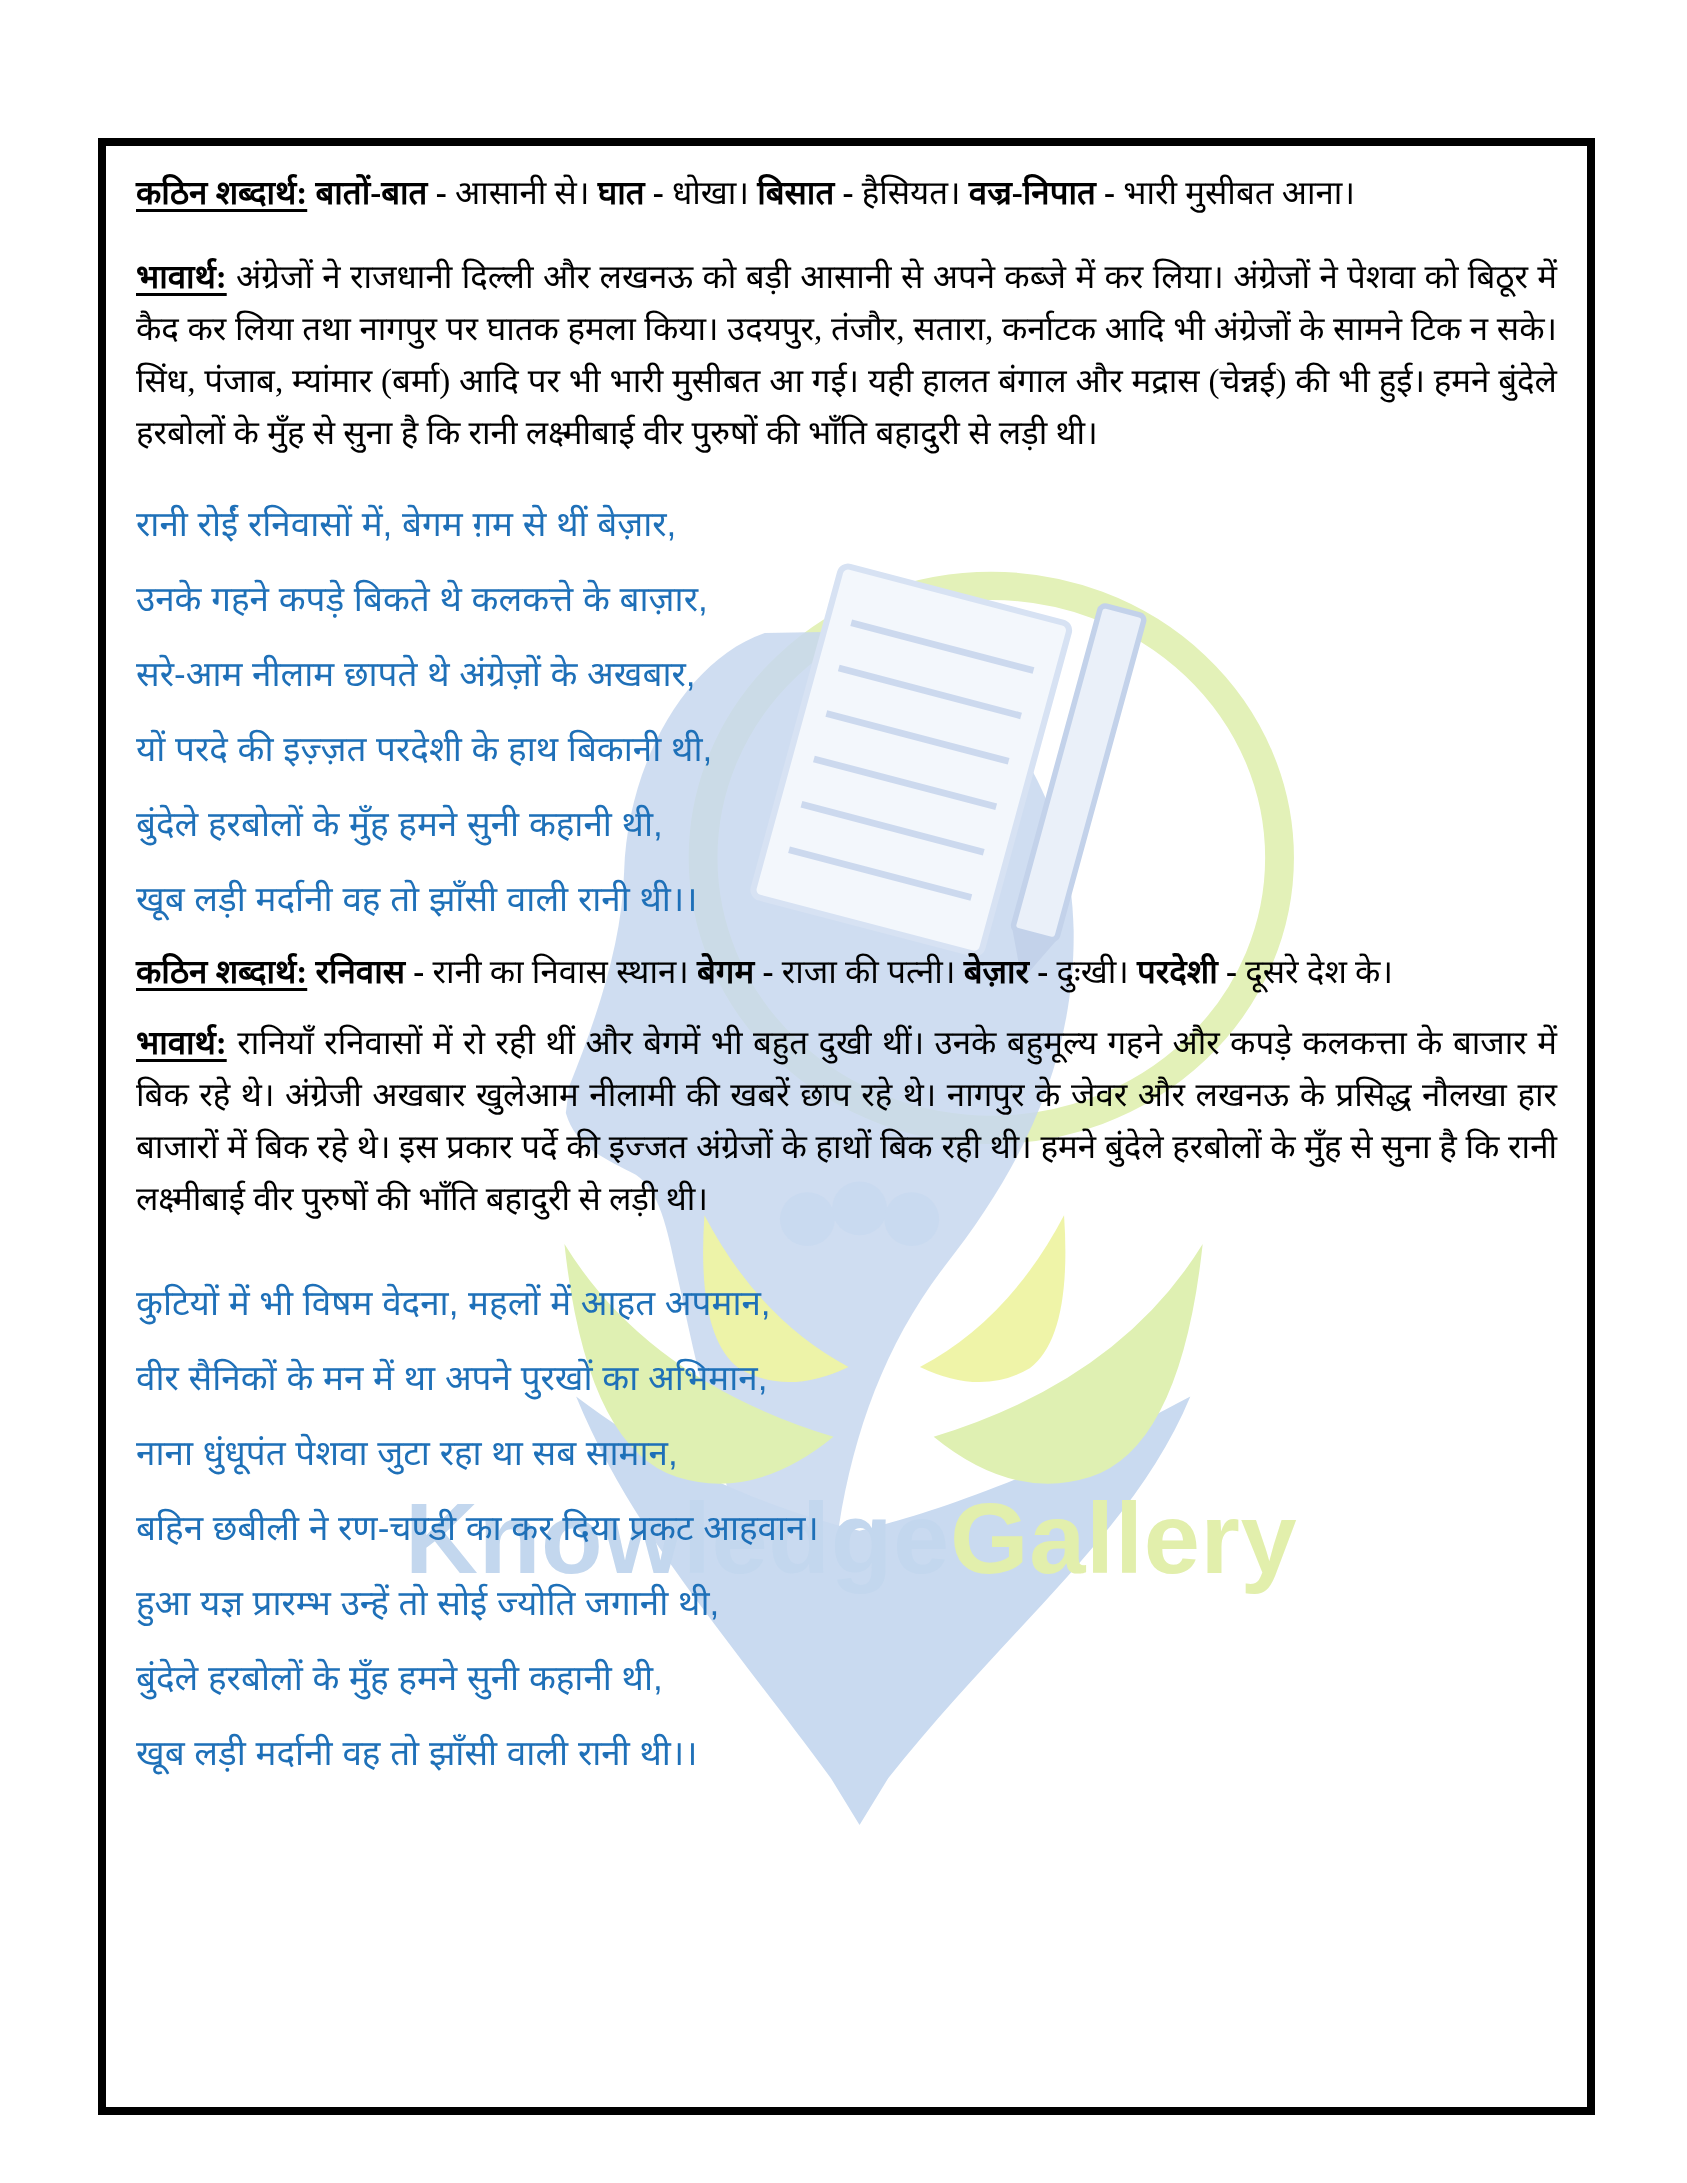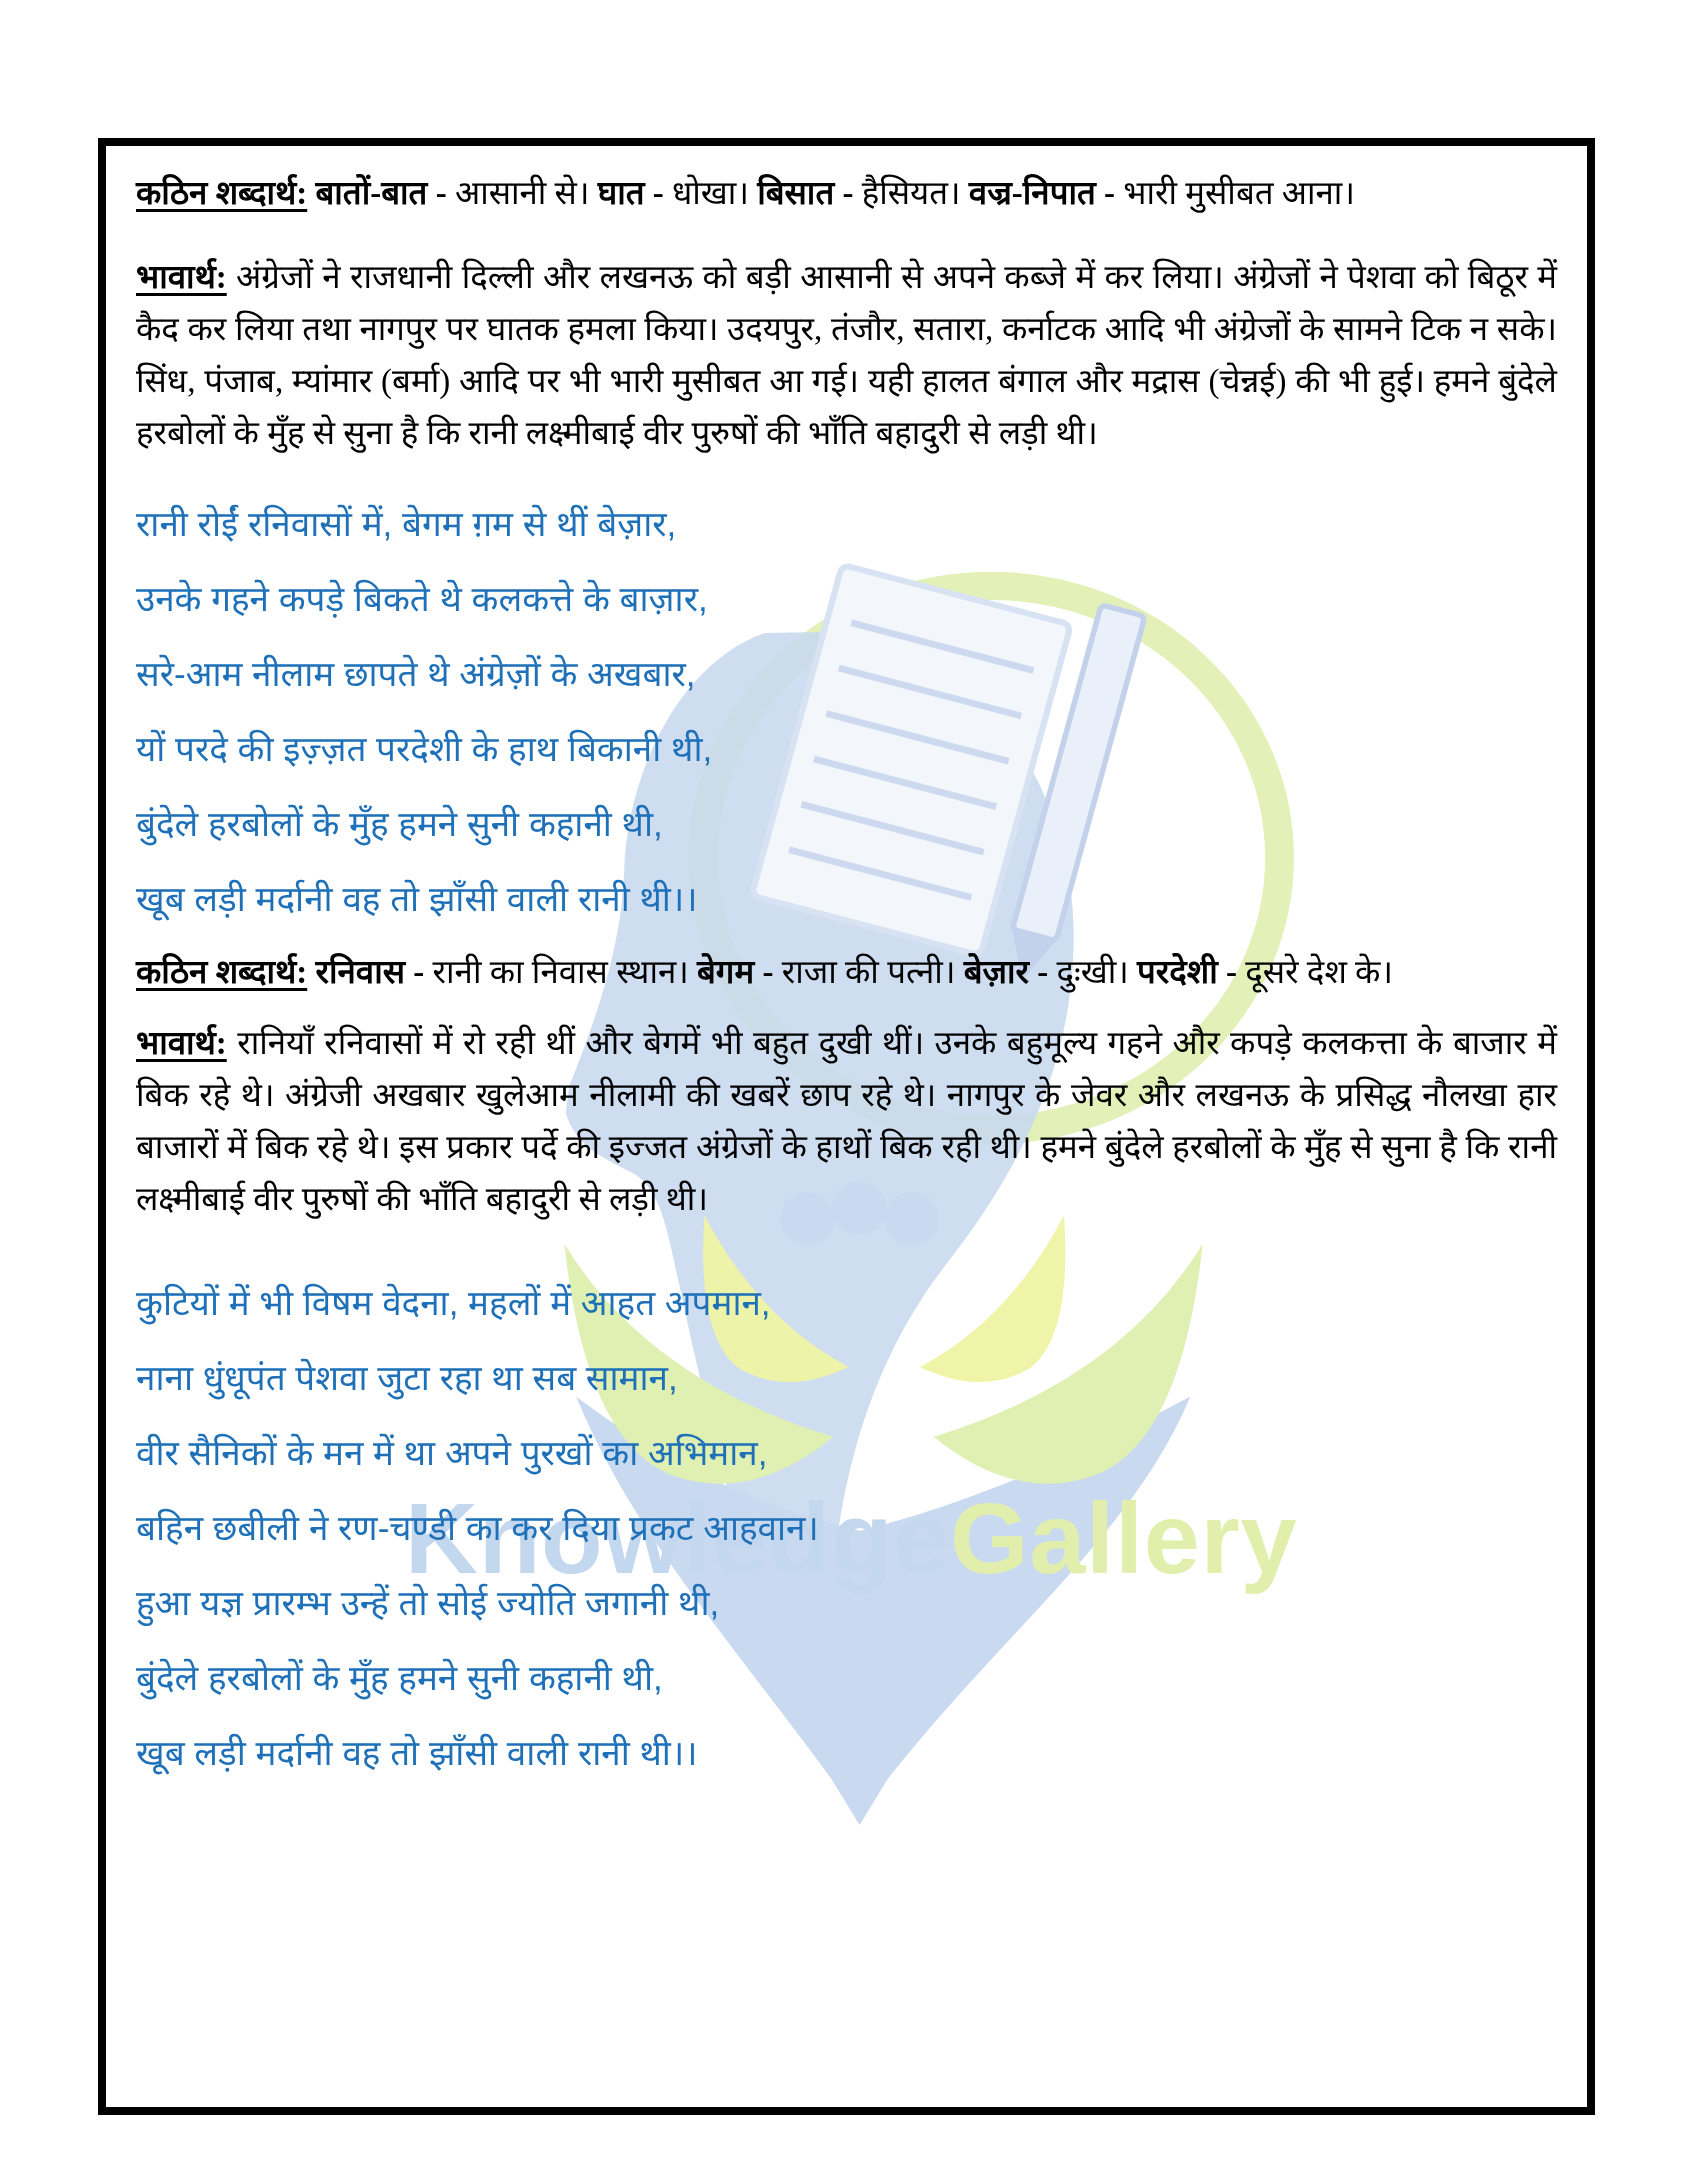--- a/index.html
+++ b/index.html
@@ -155,22 +155,22 @@
           <span>दूसरे देश के।</span>
         </p>
 
         <p class="para m-b2">
           <span class="lead">भावार्थ:</span>
           <span>रानियाँ रनिवासों में रो रही थीं और बेगमें भी बहुत दुखी थीं। उनके बहुमूल्य गहने और कपड़े कलकत्ता के बाजार में बिक रहे थे। अंग्रेजी अखबार खुलेआम नीलामी की खबरें छाप रहे थे। नागपुर के जेवर और लखनऊ के प्रसिद्ध नौलखा हार बाजारों में बिक रहे थे। इस प्रकार पर्दे की इज्जत अंग्रेजों के हाथों बिक रही थी। हमने बुंदेले हरबोलों के मुँह से सुना है कि रानी लक्ष्मीबाई वीर पुरुषों की भाँति बहादुरी से लड़ी थी।</span>
         </p>
 
         <div class="verse">
           <div class="vline">कुटियों में भी विषम वेदना, महलों में आहत अपमान,</div>
+          <div class="vline">वीर सैनिकों के मन में था अपने पुरखों का अभिमान,</div>
           <div class="vline">नाना धुंधूपंत पेशवा जुटा रहा था सब सामान,</div>
-          <div class="vline">वीर सैनिकों के मन में था अपने पुरखों का अभिमान,</div>
           <div class="vline">बहिन छबीली ने रण-चण्डी का कर दिया प्रकट आहवान।</div>
           <div class="vline">हुआ यज्ञ प्रारम्भ उन्हें तो सोई ज्योति जगानी थी,</div>
           <div class="vline">बुंदेले हरबोलों के मुँह हमने सुनी कहानी थी,</div>
           <div class="vline">खूब लड़ी मर्दानी वह तो झाँसी वाली रानी थी।।</div>
         </div>
 
       </div>
     </div>
   </div>
 </div>

